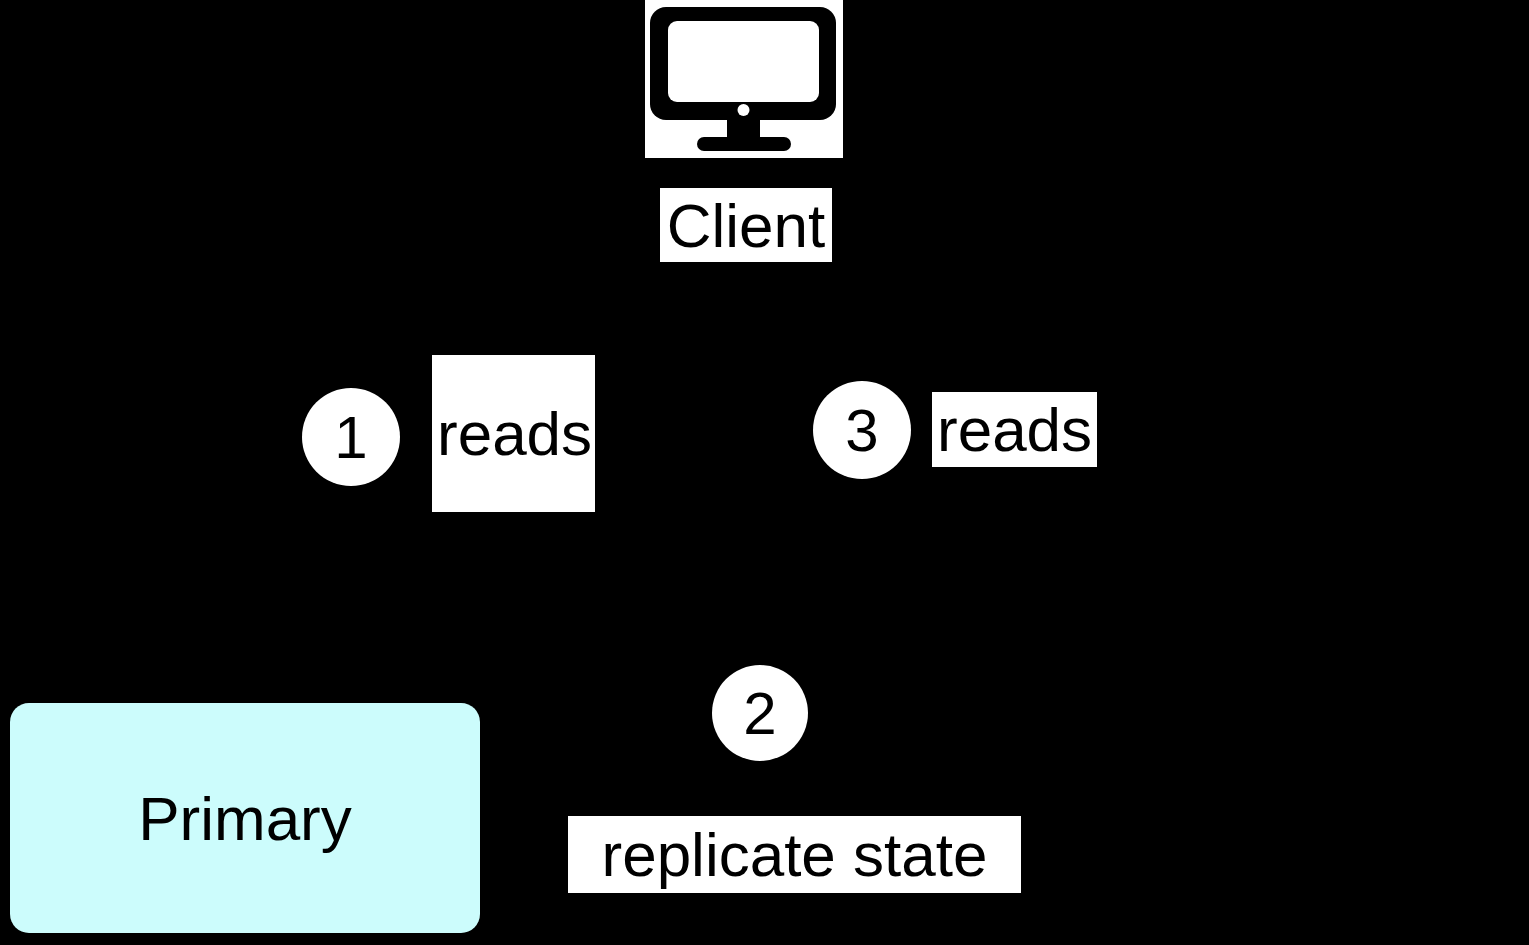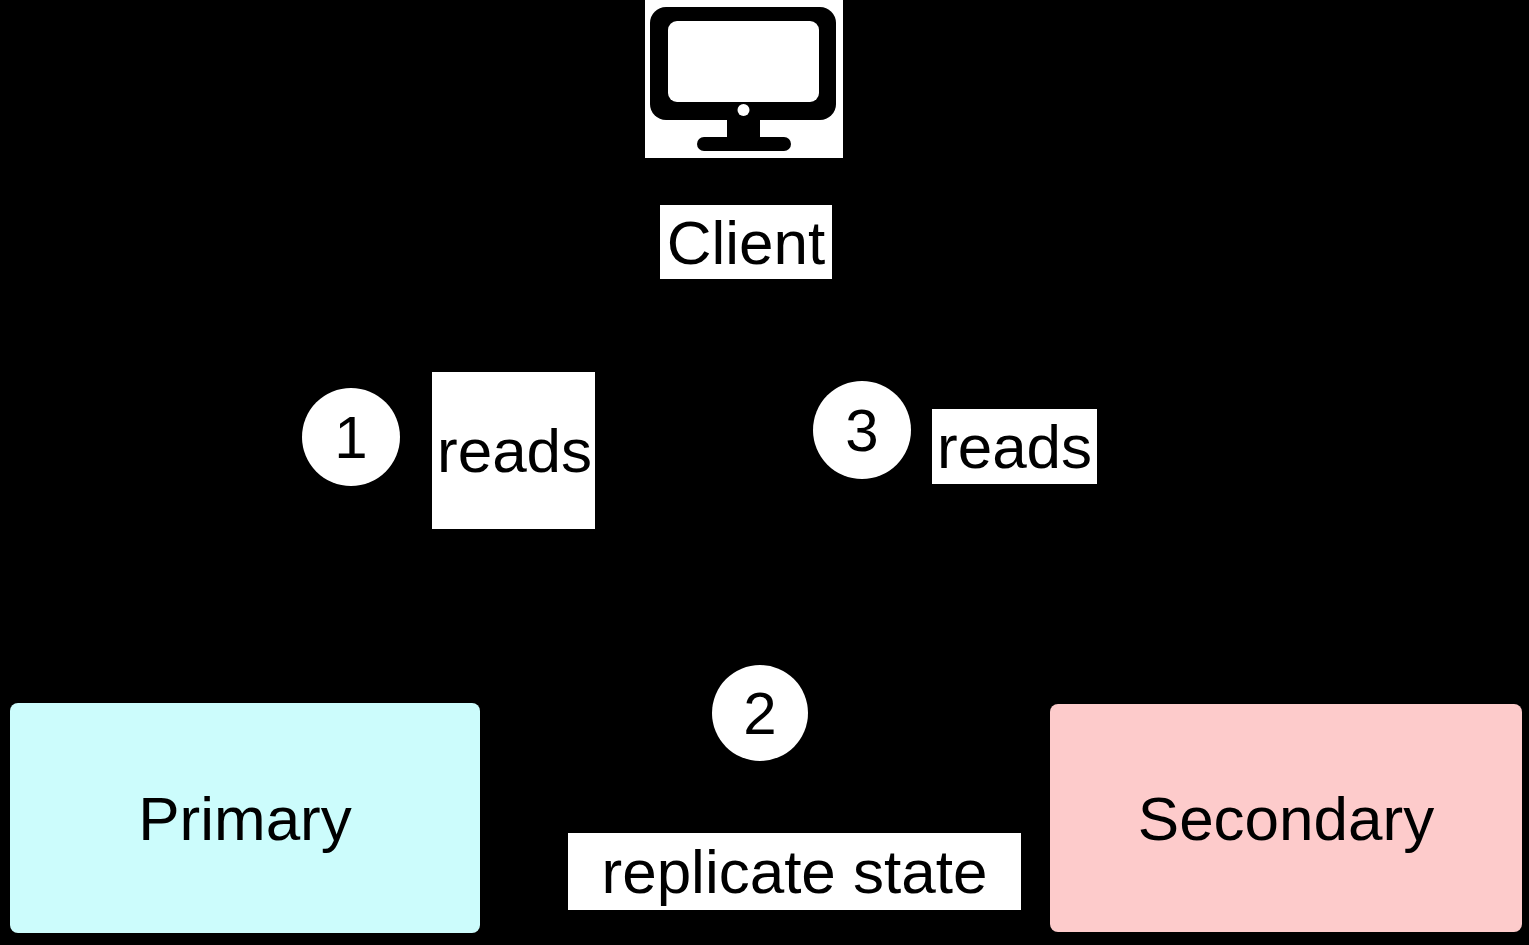--- a/index.html
+++ b/index.html
@@ -28,21 +28,20 @@
   .txt {
     position: absolute;
     background: #fff;
     color: #000;
     font-size: 62px;
     display: flex;
     align-items: center;
     justify-content: center;
     box-sizing: border-box;
     white-space: nowrap;
-    margin-top: 17px;
   }
   .client-label {
     left: 660px;
     top: 188px;
     width: 172px;
     height: 74px;
   }
   .lbl-step1 {
     left: 432px;
     top: 355px;
@@ -76,21 +75,21 @@
     display: flex;
     align-items: center;
     justify-content: center;
     font-size: 60px;
   }
   .badge-1 { left: 302px; top: 388px; width: 98px; height: 98px; }
   .badge-3 { left: 813px; top: 381px; width: 98px; height: 98px; }
   .badge-2 { left: 712px; top: 665px; width: 96px; height: 96px; }
   .node {
     position: absolute;
-    border-radius: 8px;
+    border-radius: 19px;
     display: flex;
     align-items: center;
     justify-content: center;
     font-size: 62px;
     color: #000;
   }
   .node-primary {
     left: 10px;
     top: 703px;
     width: 470px;
@@ -127,15 +126,14 @@
     <div>reads</div>
   </div>
 
   <div class="badge badge-3">3</div>
   <div class="txt lbl-step3">reads</div>
 
   <div class="badge badge-2">2</div>
   <div class="txt lbl-step2">replicate state</div>
 
   <div class="node node-primary" style="background: rgb(204, 252, 252);">Primary</div>
-  <div class="node node-secondary" style="background: rgb(253, 203, 203);">Secondary</div>
 
 </div>
 
 </body></html>

